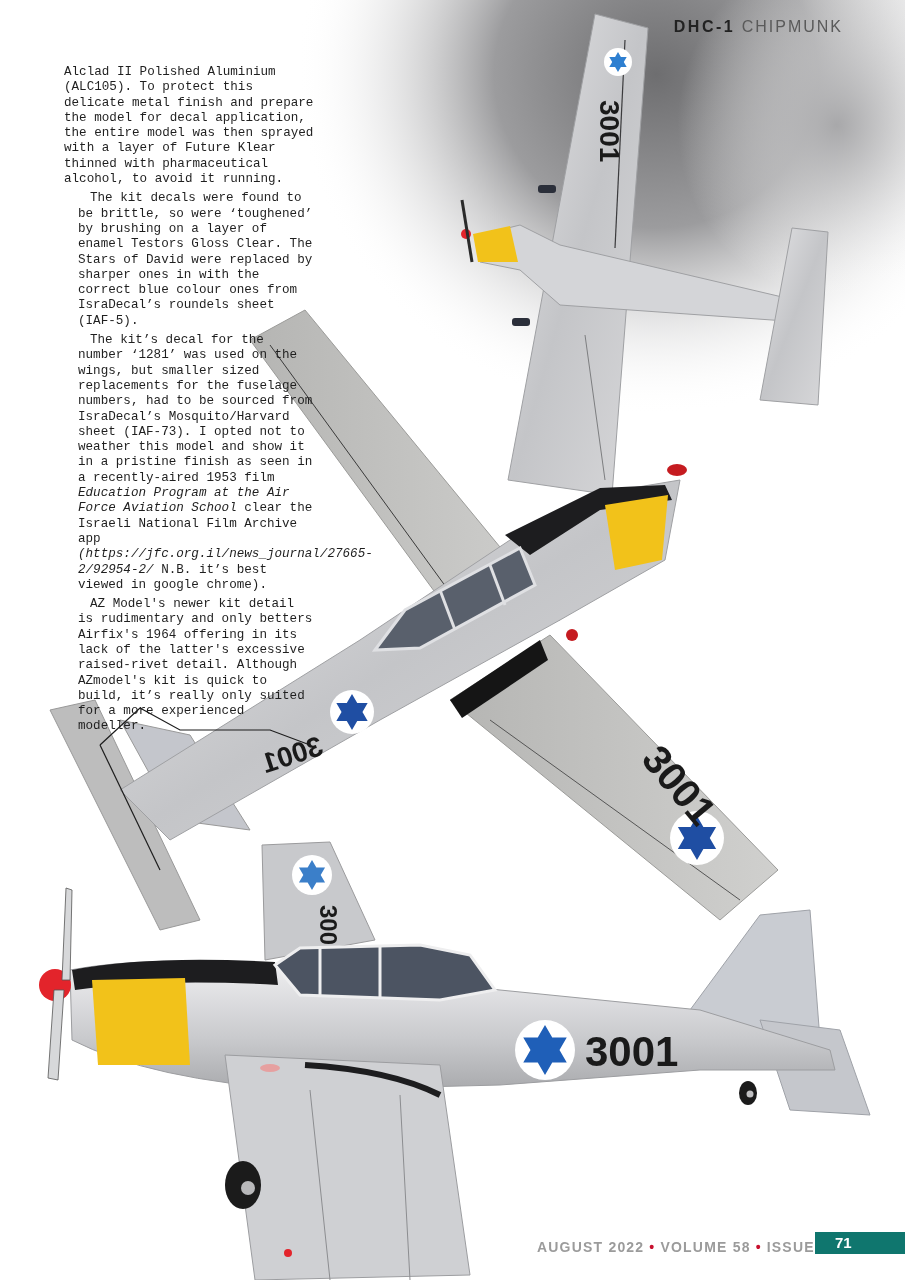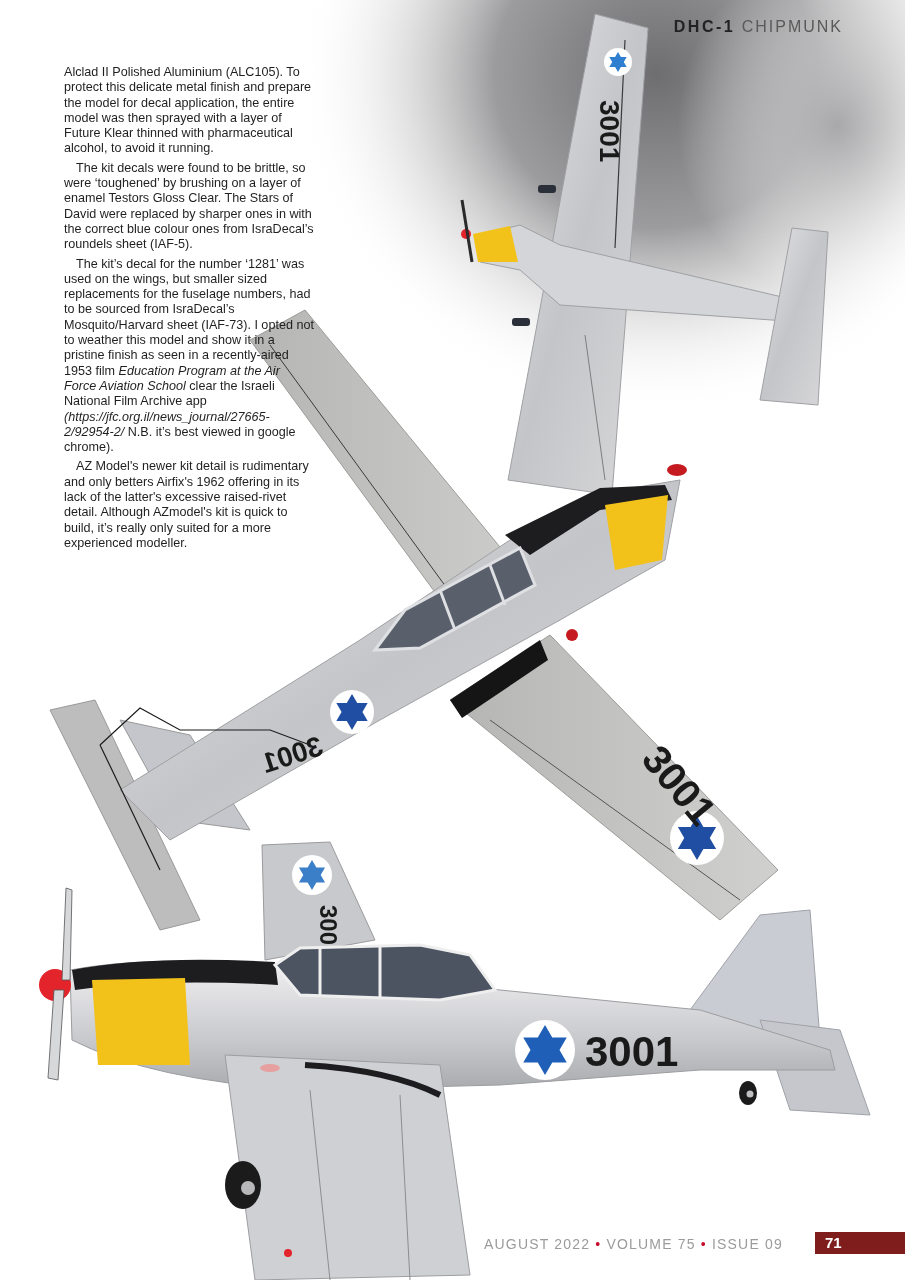--- a/index.html
+++ b/index.html
@@ -1,26 +1,26 @@
 <!DOCTYPE html>
 <html><head>
 <meta charset="utf-8">
 <style>
   html, body { margin:0; padding:0; }
   body { width:905px; height:1280px; position:relative; overflow:hidden; background:#ffffff; font-family:"Liberation Sans", sans-serif; }
   .bg { position:absolute; inset:0; }
   .running-head { position:absolute; top:18px; right:62px; font-size:16px; letter-spacing:2px; color:#5a5a5a; }
   .running-head b { color:#222; font-weight:bold; letter-spacing:2.5px; }
   .body-text { position:absolute; left:64px; top:65px; width:250px; font-family:"Liberation Sans", sans-serif; font-size:12.6px; line-height:15.3px; color:#1f1f1f; }
-  .body-text p { margin:0 0 4px 0; }
-  .body-text p.indent { text-indent:12px; }
+  .body-text p { margin:0 0 4px 0;font-family:Liberation Mono, monospace; }
+  .body-text p.indent { text-indent:12px;margin-left:14px; }
   .body-text i { font-style:italic; }
-  .footer { position:absolute; left:484px; top:1233px; height:22px; display:flex; align-items:center; font-size:14px; font-weight:normal; letter-spacing:1.2px; color:#9b9b9b; }
+  .footer { position:absolute; left:537px; top:1233px; height:22px; display:flex; align-items:flex-end; font-size:14px; font-weight:bold; letter-spacing:1.2px; color:#9b9b9b; }
   .footer .dot { color:#c8102e; margin:0 5px; }
-  .page-box { position:absolute; left:815px; top:1232px; width:90px; height:22px; background:#7f1d1d; color:#ffffff; font-weight:bold; font-size:15px; line-height:22px; padding-left:10px; box-sizing:border-box; }
+  .page-box { position:absolute; left:815px; top:1232px; width:90px; height:22px; background:#0f766e; color:#ffffff; font-weight:bold; font-size:15px; line-height:22px; padding-left:20px; box-sizing:border-box; }
   svg text { font-family:"Liberation Sans", sans-serif; }
 </style>
 </head>
 <body>
 
 <svg class="bg" width="905" height="1280" viewBox="0 0 905 1280">
   <defs>
     <radialGradient id="cloud1" cx="0.62" cy="0.12" r="0.55">
       <stop offset="0" stop-color="#6e6e70"></stop>
       <stop offset="0.45" stop-color="#9c9c9e"></stop>
@@ -159,23 +159,23 @@
 </div>
 
 <div class="body-text">
   <p>Alclad II Polished Aluminium (ALC105). To protect this delicate metal finish and prepare the model for decal application, the entire model was then sprayed with a layer of Future Klear thinned with pharmaceutical alcohol, to avoid it running.</p>
   <p class="indent">The kit decals were found to be brittle, so were ‘toughened’ by brushing on a layer of enamel Testors Gloss Clear. The Stars of David were replaced by sharper ones in with the correct blue colour ones from IsraDecal’s roundels sheet (IAF-5).</p>
   <p class="indent">
     <span>The kit’s decal for the number ‘1281’ was used on the wings, but smaller sized replacements for the fuselage numbers, had to be sourced from IsraDecal’s Mosquito/Harvard sheet (IAF-73). I opted not to weather this model and show it in a pristine finish as seen in a recently-aired 1953 film</span>
     <i>Education Program at the Air Force Aviation School</i><span> clear the Israeli National Film Archive app</span>
     <i>(https://jfc.org.il/news_journal/27665-2/92954-2/</i><span> N.B. it’s best viewed in google chrome).</span>
   </p>
-  <p class="indent">AZ Model's newer kit detail is rudimentary and only betters Airfix's 1962 offering in its lack of the latter's excessive raised-rivet detail. Although AZmodel's kit is quick to build, it’s really only suited for a more experienced modeller.</p>
+  <p class="indent">AZ Model's newer kit detail is rudimentary and only betters Airfix's 1964 offering in its lack of the latter's excessive raised-rivet detail. Although AZmodel's kit is quick to build, it’s really only suited for a more experienced modeller.</p>
 </div>
 
 <div class="footer">
   <span>AUGUST 2022</span>
   <span class="dot">•</span>
-  <span>VOLUME 75</span>
+  <span>VOLUME 58</span>
   <span class="dot">•</span>
   <span>ISSUE 09</span>
 </div>
 <div class="page-box">71</div>
 
 </body></html>

